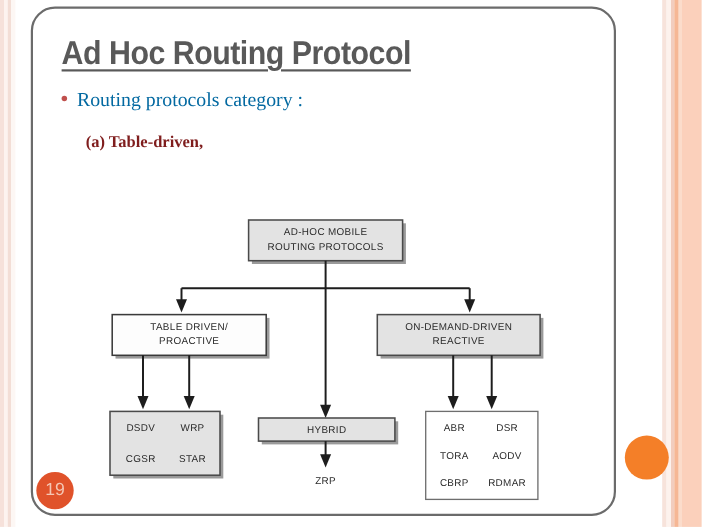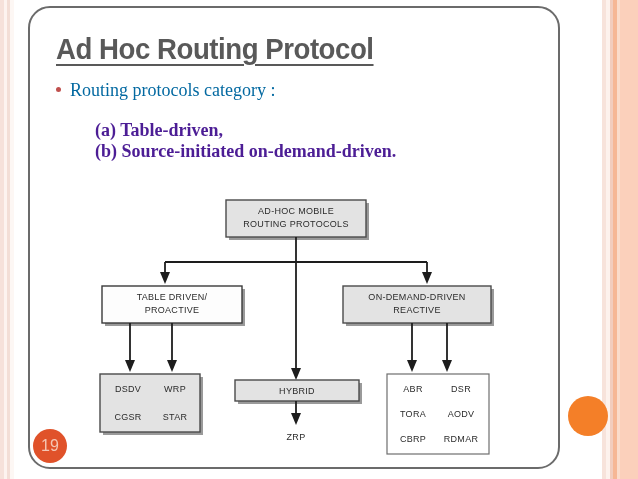--- a/index.html
+++ b/index.html
@@ -90,26 +90,25 @@
   }
 
   
   .sub-list {
     position: absolute;
     left: 78px;
     top: 120px;
   }
   .sub-item {
     font-family: "Liberation Serif", serif;
-    font-size: 18px;
+    font-size: 15px;
     font-weight: bold;
-    color: #4c1d95;
+    color: #7f1d1d;
     line-height: 21px;
     white-space: nowrap;
-    margin-left: 17px;
   }
 
   
   .diagram {
     position: absolute;
     left: 0;
     top: 0;
     width: 638px;
     height: 479px;
     pointer-events: none;
@@ -174,21 +173,20 @@
 
 <div class="slide-title">Ad Hoc Routing Protocol</div>
 
 <div class="bullet-row">
   <span class="bullet-dot"></span>
   <span class="bullet-text">Routing protocols category :</span>
 </div>
 
 <div class="sub-list">
   <div class="sub-item">(a) Table-driven,</div>
-  <div class="sub-item">(b) Source-initiated on-demand-driven.</div>
 </div>
 
 <svg class="diagram" viewBox="0 0 638 479">
 
   <rect class="dg-shadow" x="229" y="203" width="140" height="37"></rect>
   <rect class="dg-box-gray" x="226" y="200" width="140" height="37"></rect>
   <text x="296" y="214">AD-HOC MOBILE</text>
   <text x="296" y="227">ROUTING PROTOCOLS</text>
 
   <line class="dg-line" x1="296" y1="237" x2="296" y2="372"></line>

